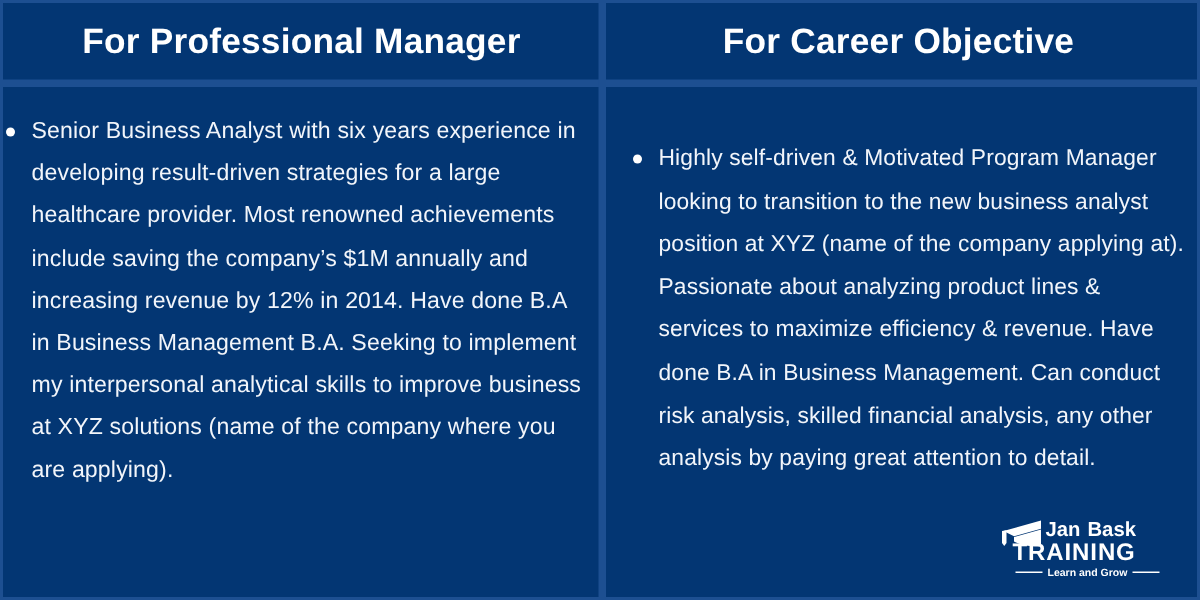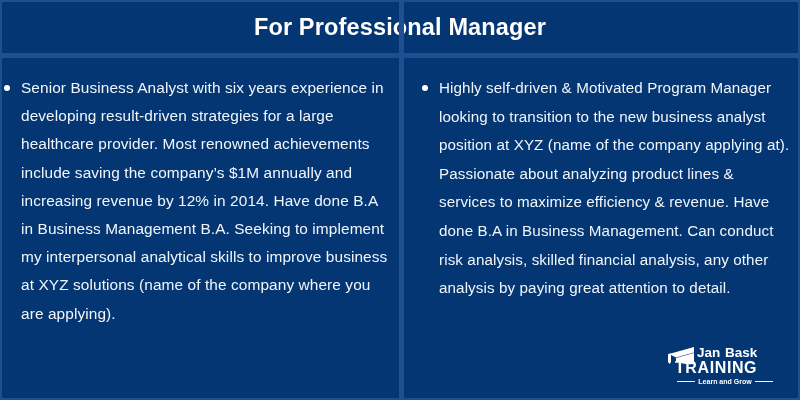--- a/index.html
+++ b/index.html
@@ -81,21 +81,21 @@
     width: 796px;
     height: 340px;
     display: flex;
   }
   .body-cell {
     flex: 1 1 50%;
     box-sizing: border-box;
     position: relative;
   }
   .body-cell.left  { padding: 16px 12px 0 0; }
-  .body-cell.right { padding: 16px 4px 0 20px; }
+  .body-cell.right { padding: 16px 4px 0 20px; margin-top: 18px; }
 
   ul.points {
     list-style: none;
     margin: 0;
     padding: 0;
   }
   ul.points li {
     position: relative;
     padding-left: 19px;
     color: #f2f5fa;
@@ -128,20 +128,23 @@
   }
 </style>
 </head>
 <body>
 
 <div id="infographic">
 
   <div class="header-row">
     <div class="header-cell">
       <h2>For Professional Manager</h2>
+    </div>
+    <div class="header-cell">
+      <h2>For Career Objective</h2>
     </div>
   </div>
 
   <div class="rule-h"></div>
   <div class="rule-v"></div>
 
   <div class="body-row">
 
     <div class="body-cell left">
       <ul class="points">

